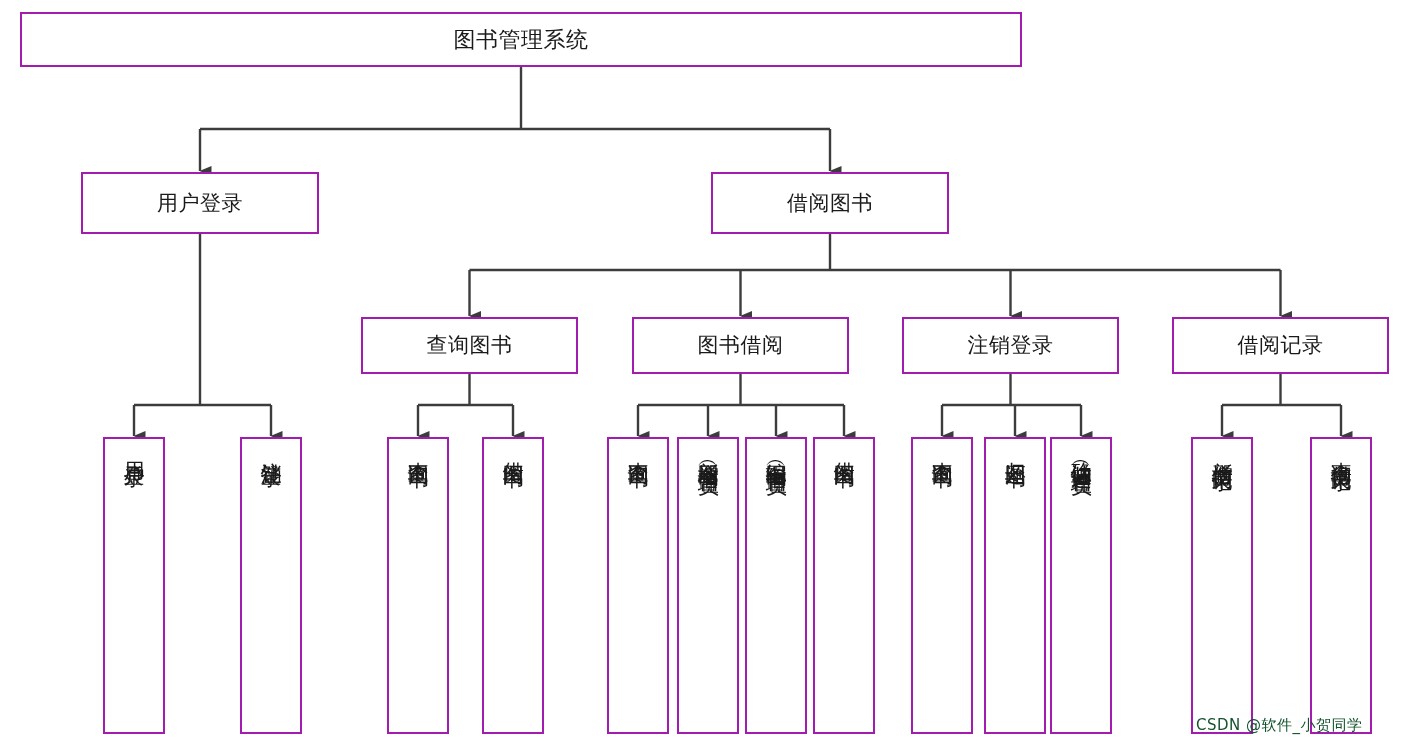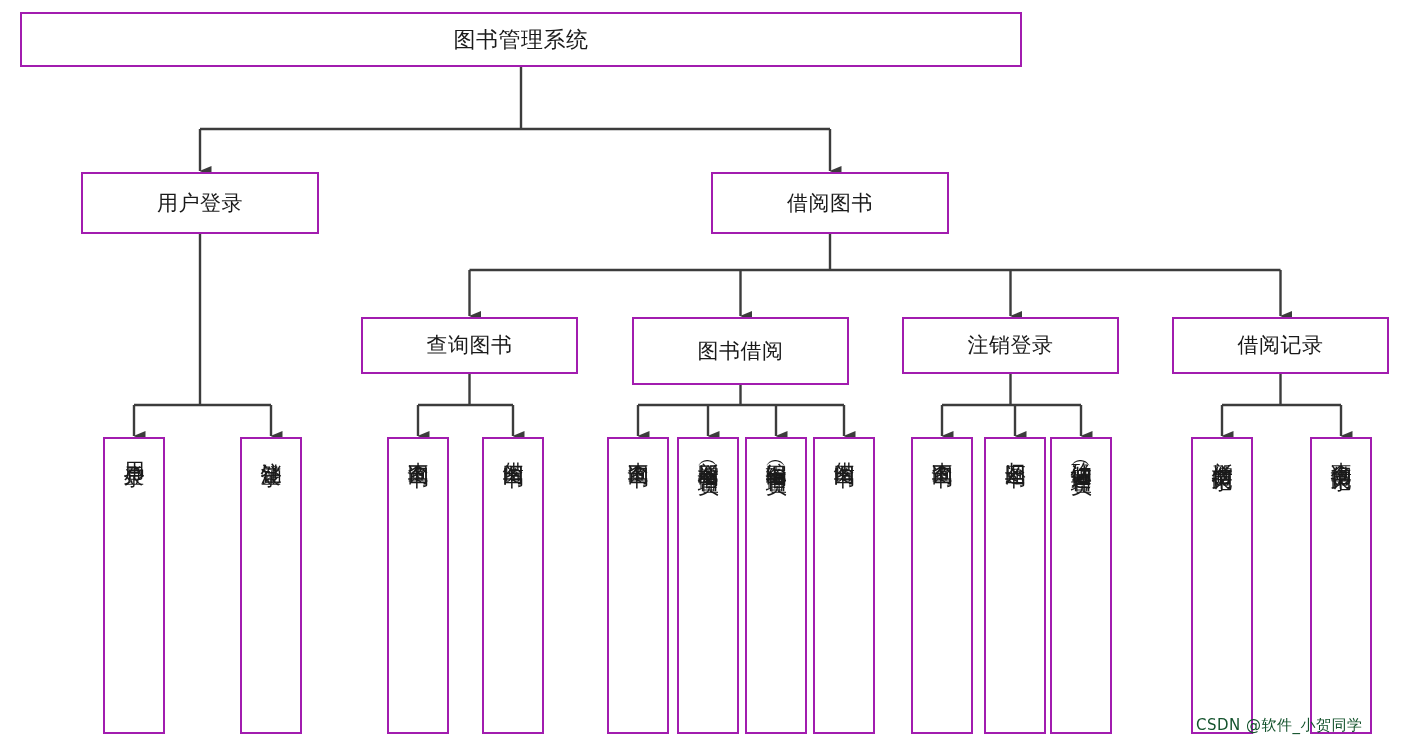--- a/index.html
+++ b/index.html
@@ -123,21 +123,21 @@
       </div>
       <div class="node horiz level2" style="left: 81px; top: 172px; width: 238px; height: 62px;">
         <span class="label">用户登录</span>
       </div>
       <div class="node horiz level2" style="left: 711px; top: 172px; width: 238px; height: 62px;">
         <span class="label">借阅图书</span>
       </div>
       <div class="node horiz level3" style="left: 361px; top: 317px; width: 217px; height: 57px;">
         <span class="label">查询图书</span>
       </div>
-      <div class="node horiz level3" style="left: 632px; top: 317px; width: 217px; height: 68px;">
+      <div class="node horiz level3" style="left: 632px; top: 317px; width: 217px; height: 57px;">
         <span class="label">图书借阅</span>
       </div>
       <div class="node horiz level3" style="left: 902px; top: 317px; width: 217px; height: 57px;">
         <span class="label">注销登录</span>
       </div>
       <div class="node horiz level3" style="left: 1172px; top: 317px; width: 217px; height: 57px;">
         <span class="label">借阅记录</span>
       </div>
       <div class="node vert leaf" style="left: 103px; top: 437px; width: 62px; height: 297px;">
         <span class="label">用户登录</span>

